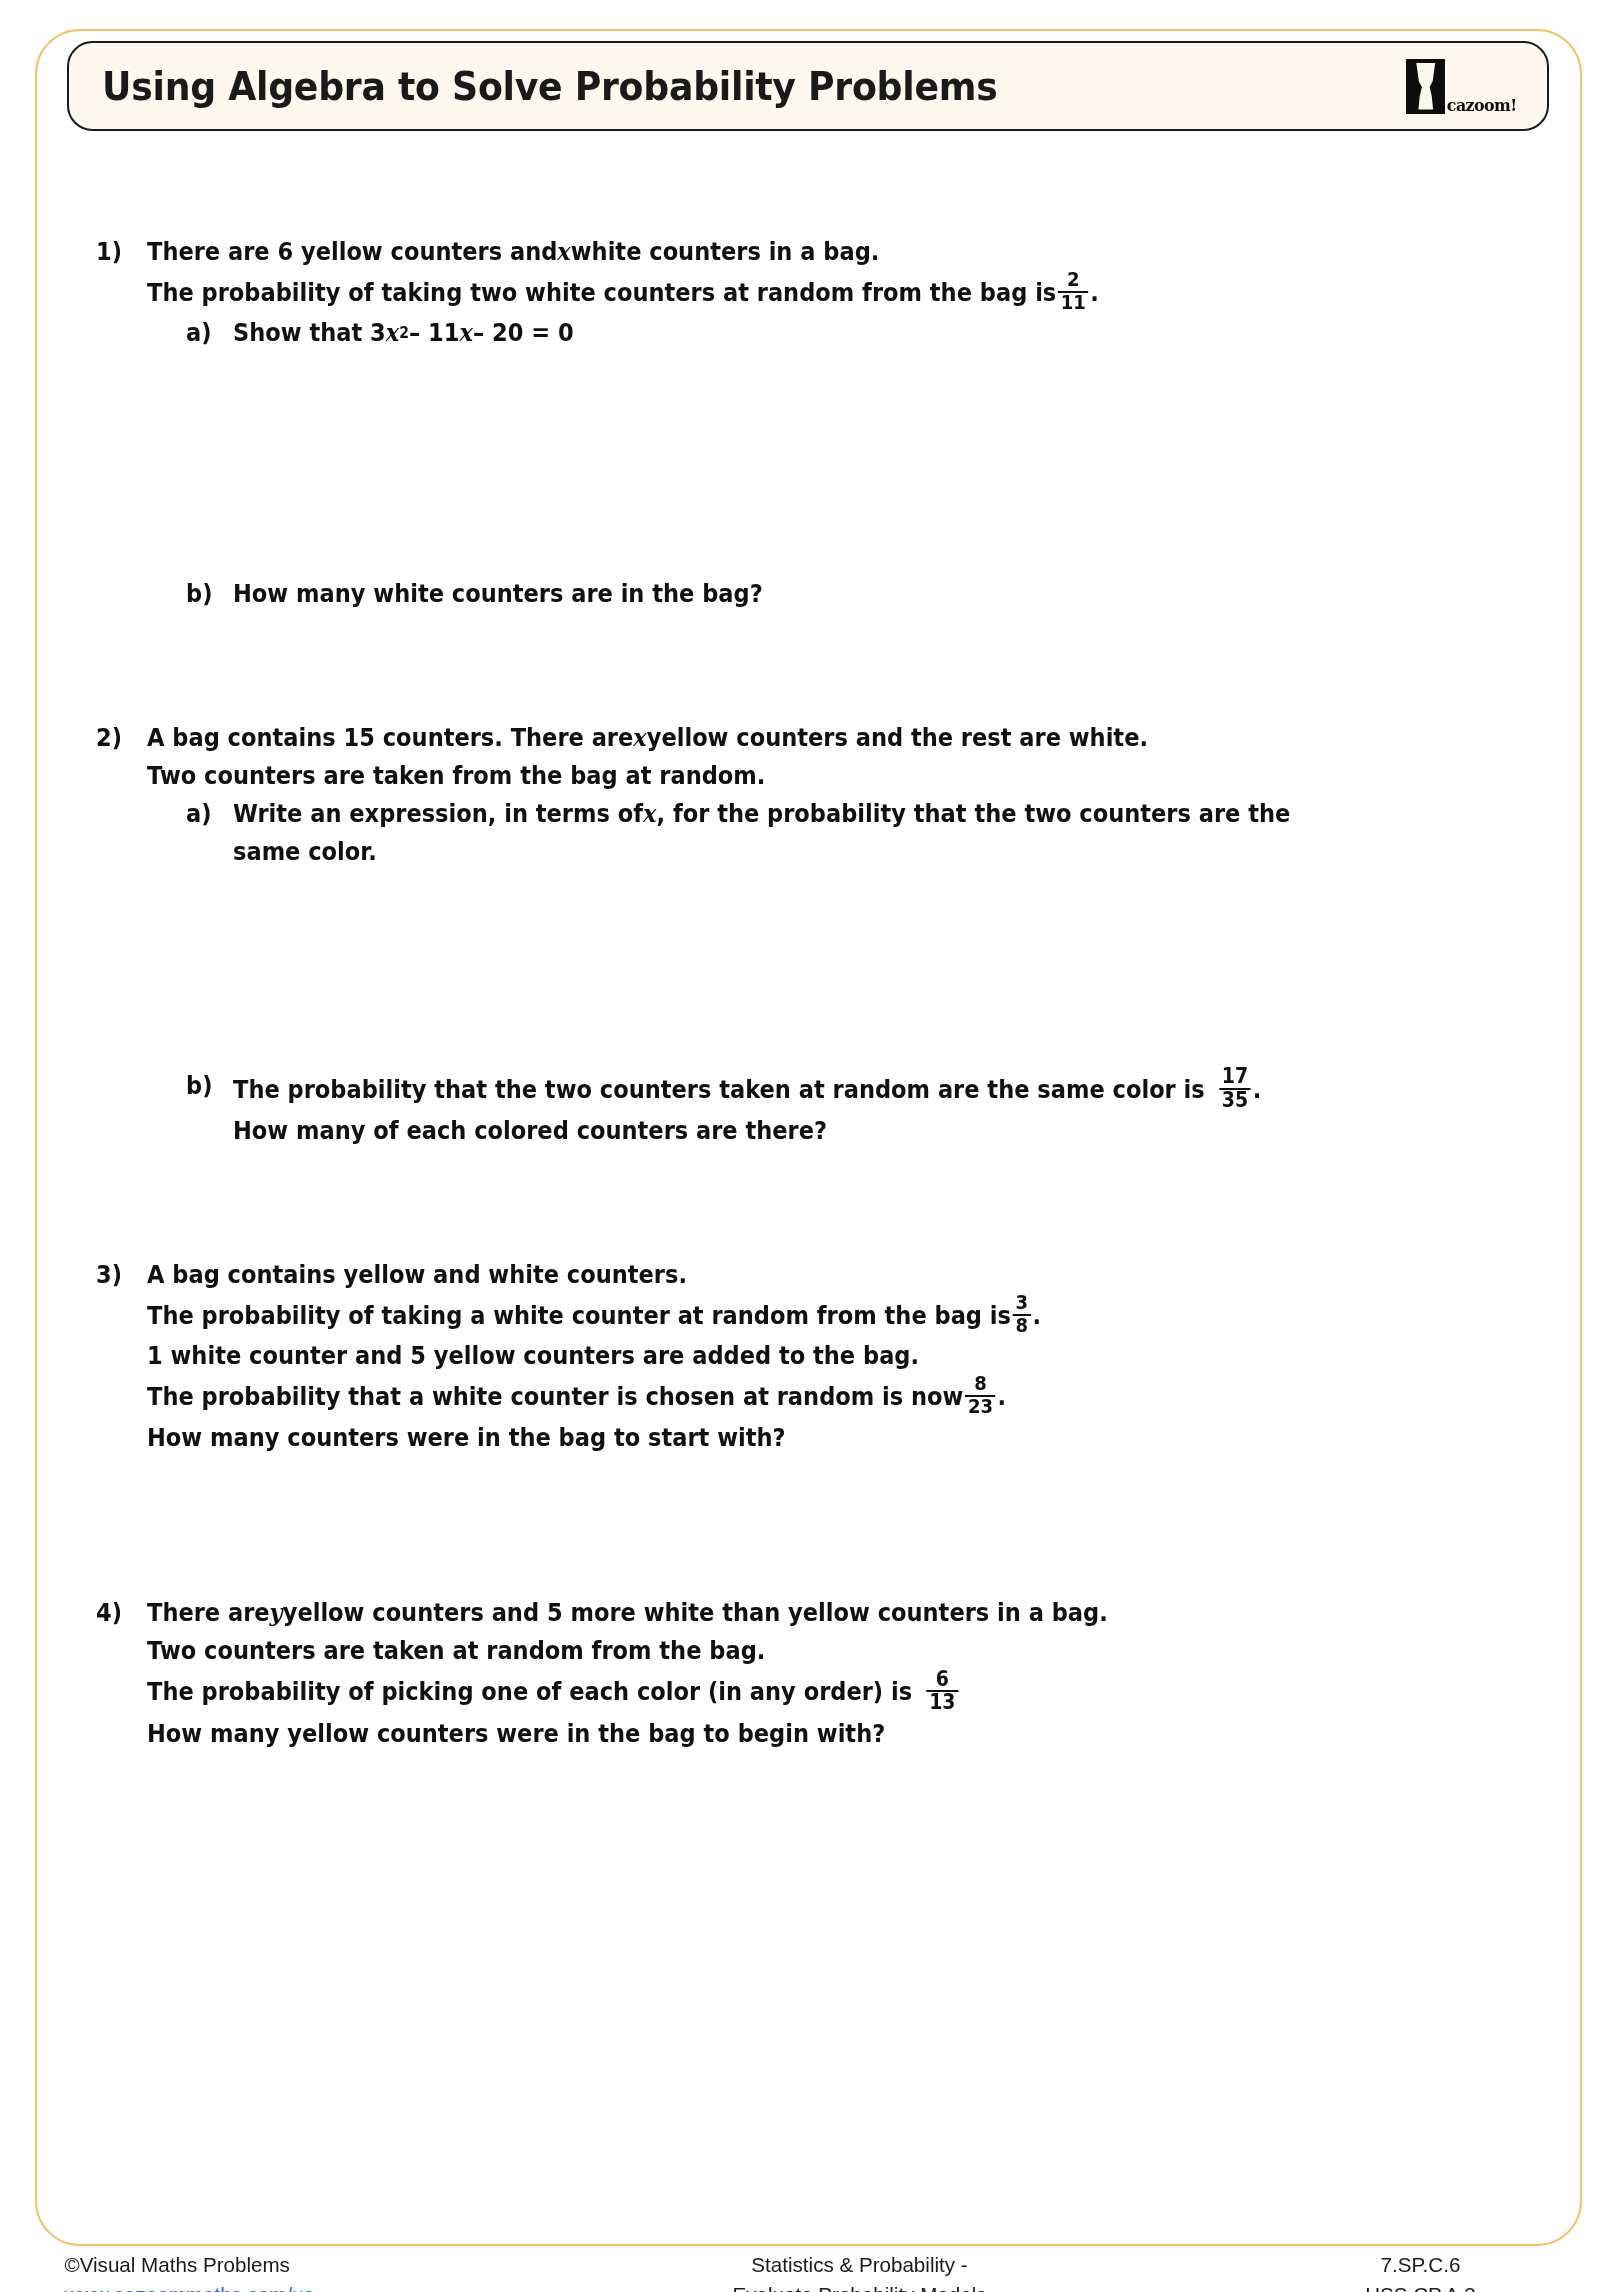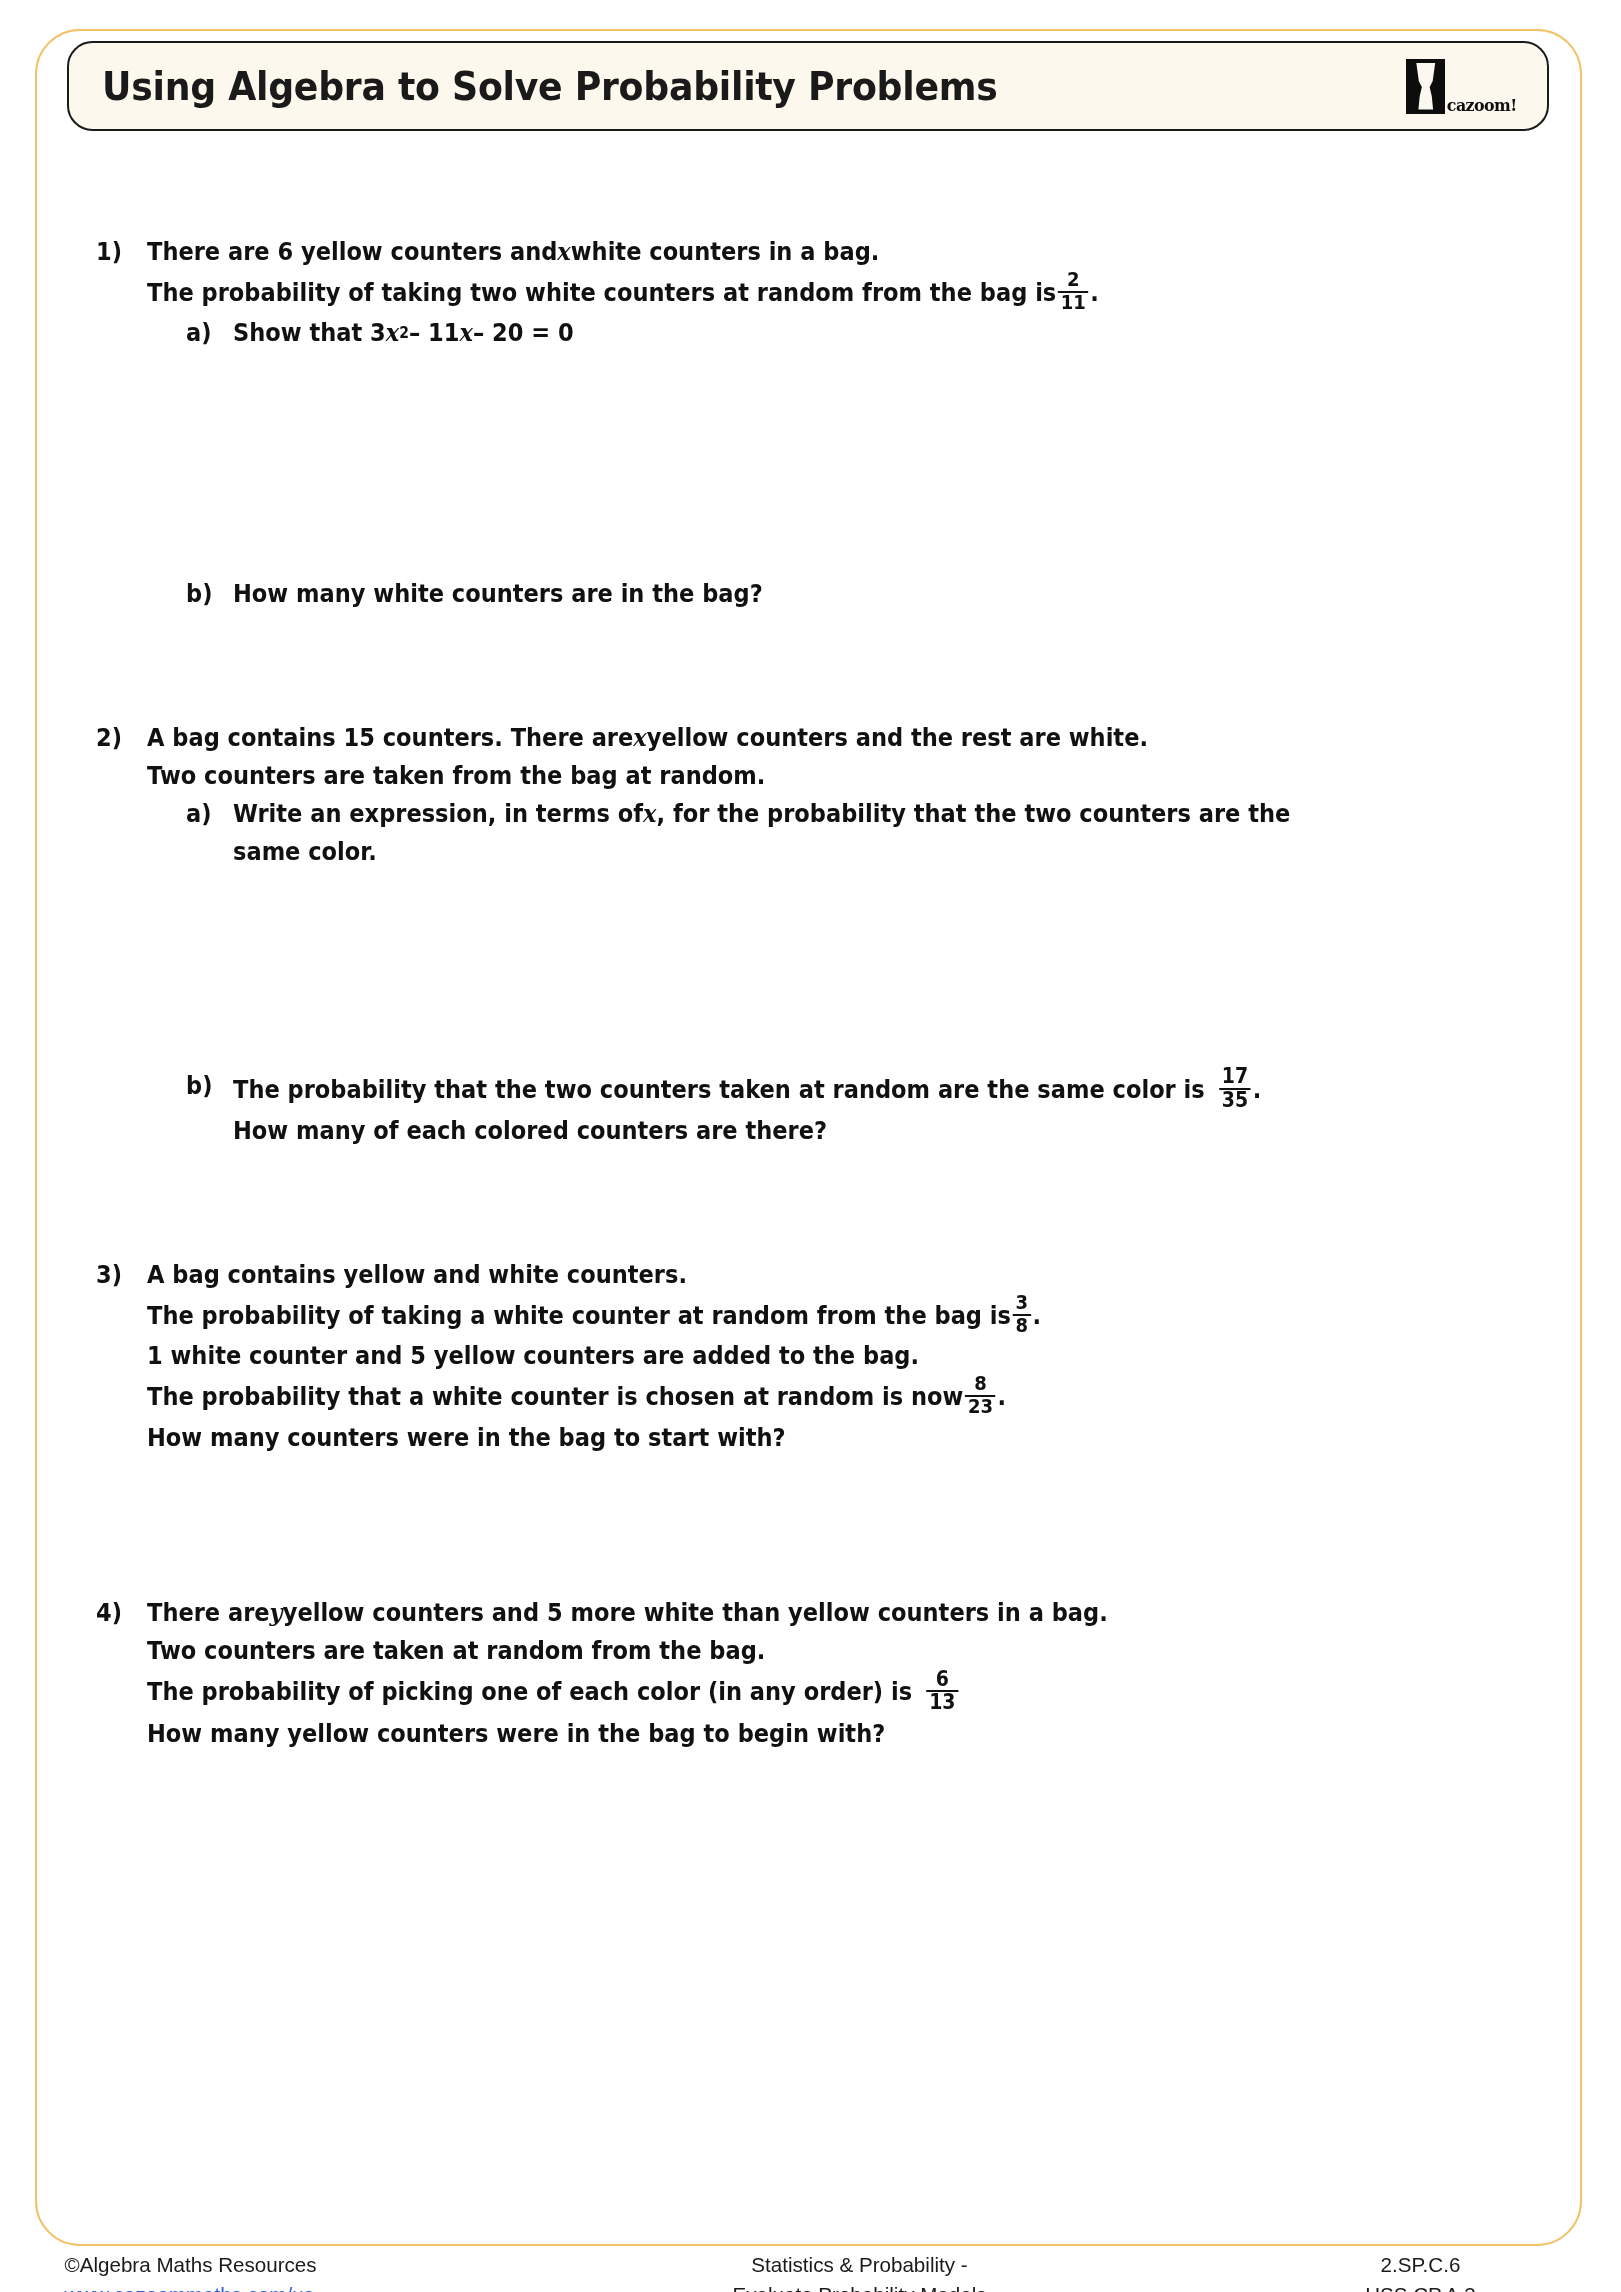--- a/index.html
+++ b/index.html
@@ -355,25 +355,25 @@
         <div class="line">How many yellow counters were in the bag to begin with?</div>
         <div class="spacer-f"></div>
       </div>
     </div>
   </div>
 
 </div>
 
 <div class="footer">
   <div class="footer-left">
-    <div>©Algebra Maths Resources</div>
+    <div>©Visual Maths Problems</div>
     <a href="#" class="footer-link">www.cazoommaths.com/us</a>
   </div>
   <div class="footer-mid">
     <div>Statistics &amp; Probability -</div>
     <div>Evaluate Probability Models</div>
   </div>
   <div class="footer-right">
-    <div>2.SP.C.6</div>
+    <div>7.SP.C.6</div>
     <div>HSS.CP.A.3</div>
   </div>
 </div>
 
 
 </body></html>

